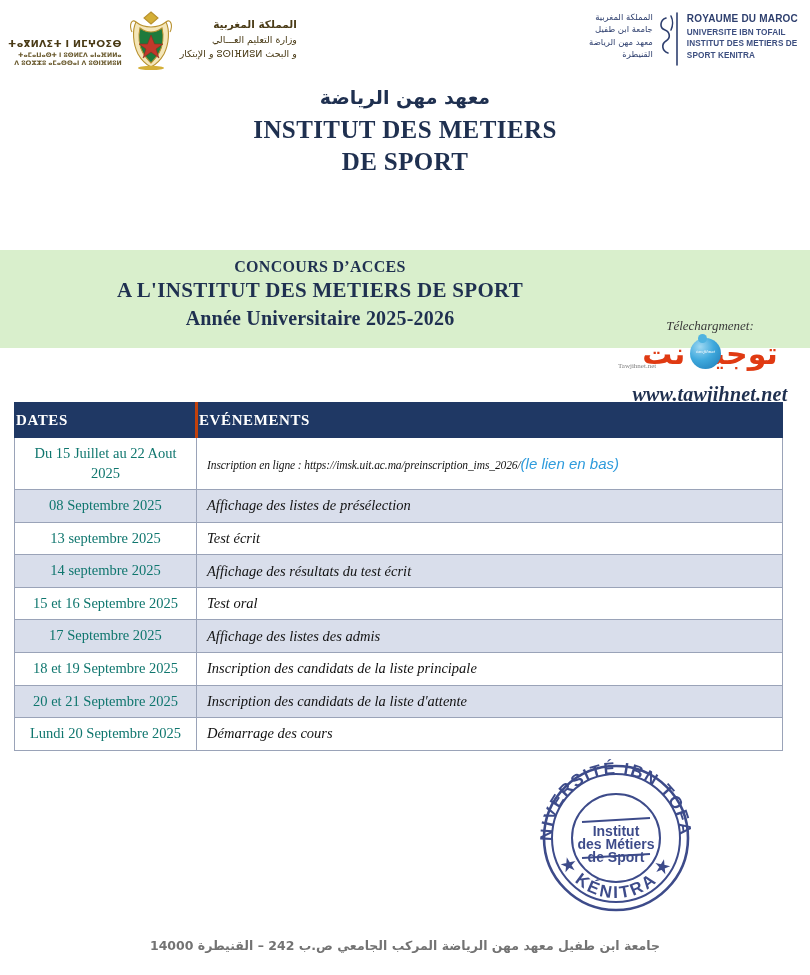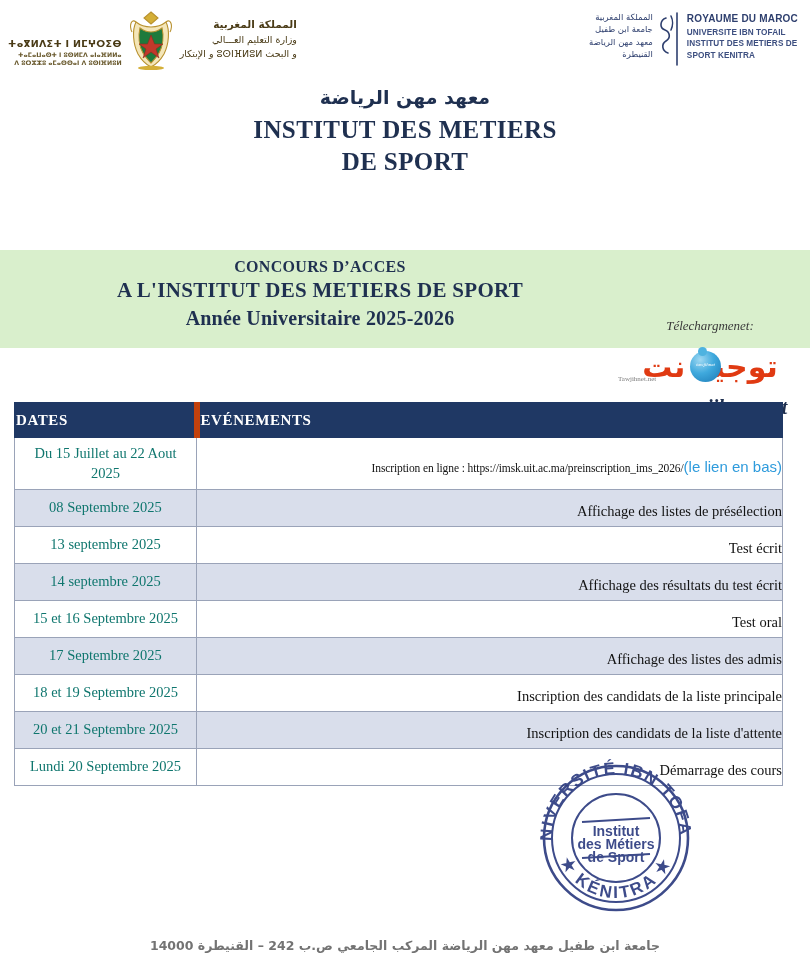--- a/index.html
+++ b/index.html
@@ -149,21 +149,21 @@
     left: 612px;
     top: 318px;
     width: 196px;
     text-align: center;
   }
   .tawjih-top {
     font-family: "Liberation Serif", serif;
     font-style: italic;
     font-size: 13px;
     color: #3a3a3a;
-    margin-bottom: 16px;
+    margin-bottom: 3px;
   }
   .tawjih-mid {
     position: relative;
     height: 34px;
   }
   .tawjih-ar {
     font-family: "DejaVu Sans", sans-serif;
     direction: rtl;
     font-size: 30px;
     font-weight: bold;
@@ -239,36 +239,37 @@
     background: #1f3864;
     color: #ffffff;
     font-size: 15px;
     font-weight: bold;
     letter-spacing: .6px;
     height: 32px;
     border-color: #1f3864;
     text-align: left;
   }
   table.sched thead th.th-sep {
-    border-left: 6px solid #c2410c;
+    border-left: 3px solid #c2410c;
   }
   col.c-date { width: 182px; }
   col.c-event { width: 586px; }
   td.date-cell {
     text-align: center;
     font-size: 14.5px;
     line-height: 1.35;
     padding: 6px 4px;
     color: #0f766e;
   }
   td.event-cell {
-    text-align: right;
+    text-align: left;
     font-size: 14.5px;
-    padding: 13px 0 6px 10px;
+    padding: 6px 0 6px 10px;
     color: #121212;
+    font-style: italic;
   }
   tr.alt td { background: #d9deeb; }
   tr.plain td { background: #ffffff; }
   .url-text {
     font-size: 11.5px;
     letter-spacing: -.1px;
   }
   .link-note {
     color: #2e9bdc;
     font-family: "Liberation Sans", sans-serif;

